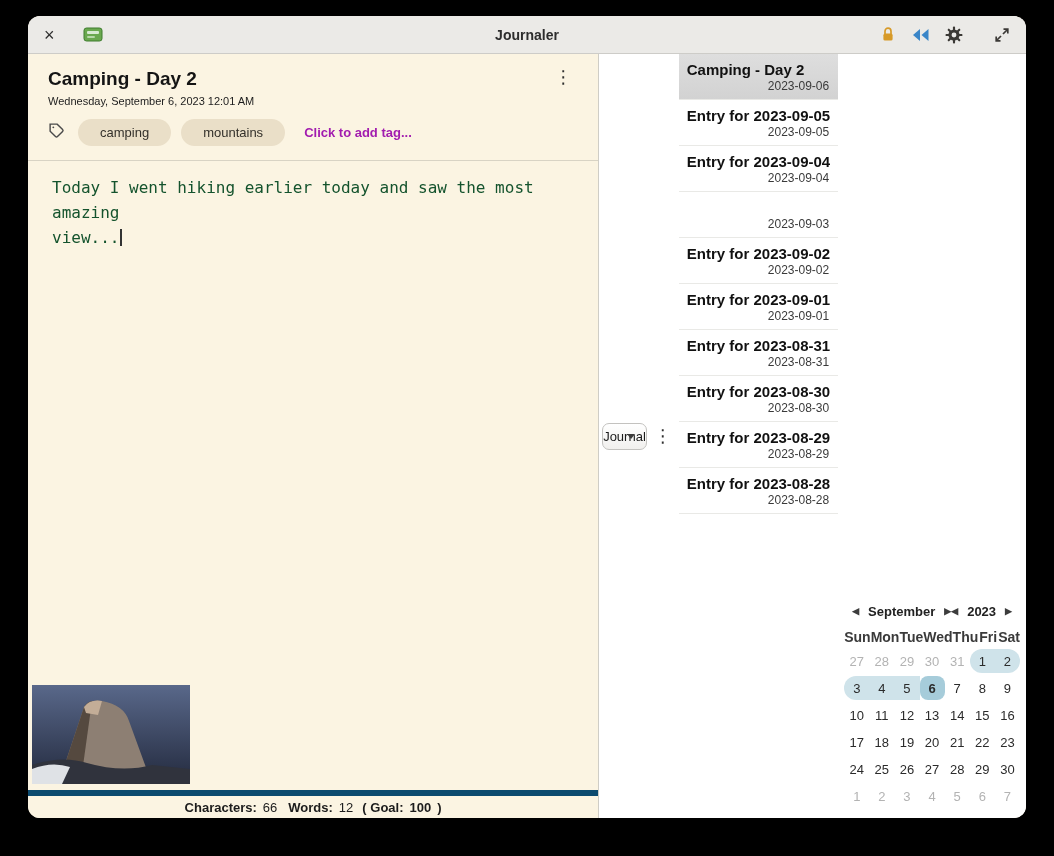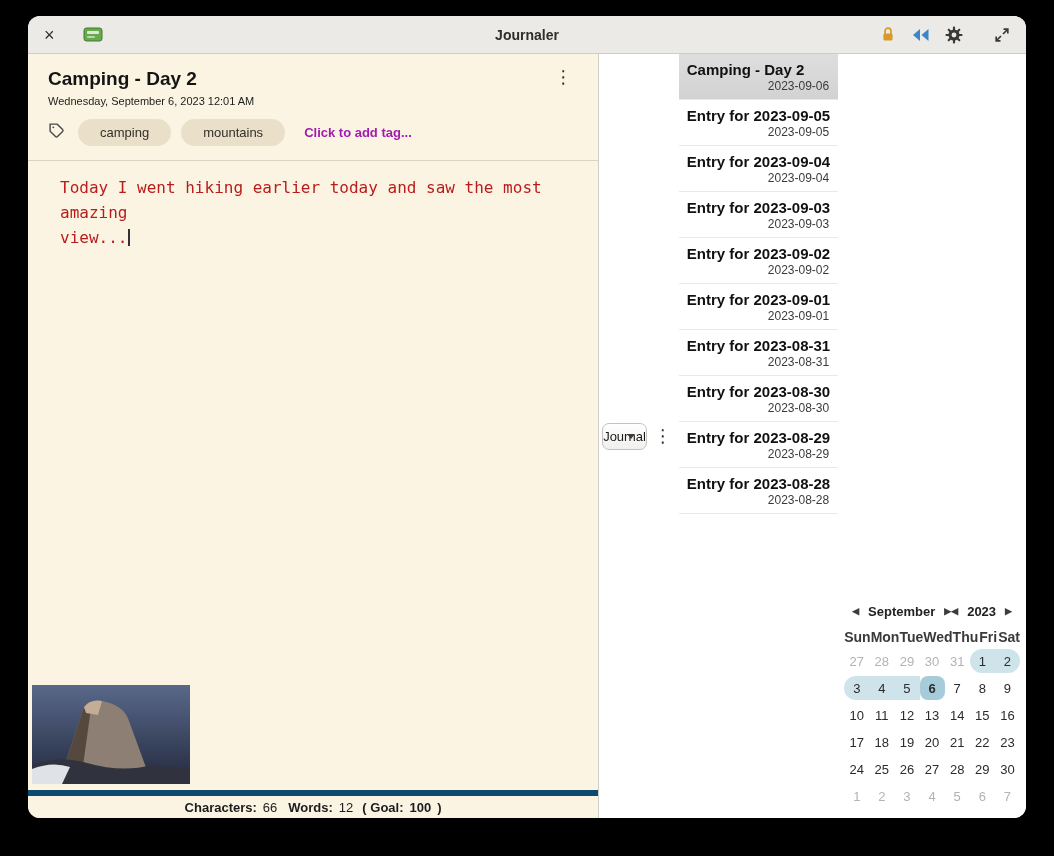--- a/index.html
+++ b/index.html
@@ -32,22 +32,22 @@
   .entry-title-main { font-size: 19px; font-weight: bold; color: #141414; }
   .menu-dots { margin-left: auto; font-size: 18px; color: #2e2e2e; line-height: 1;
                padding: 0 6px; cursor: default; }
   .entry-date-main { font-size: 11px; color: #1d1d1d; margin-top: 5px; }
   .tags-row { display: flex; align-items: center; gap: 11px; margin-top: 12px; padding-bottom: 14px; }
   .tag-svg { flex: 0 0 auto; margin-right: 2px; }
   .tag-pill { background: #eadfc8; border-radius: 15px; padding: 6px 22px;
               font-size: 13px; color: #33302a; }
   .add-tag { font-size: 13px; font-weight: 600; color: #a21caf; margin-left: 8px; }
 
-  .editor-body { flex: 1; padding: 15px 32px; font-family: "DejaVu Sans Mono", monospace;
-                 font-size: 16px; line-height: 1.55; color: #b91c1c; }
+  .editor-body { flex: 1; padding: 15px 24px; font-family: "DejaVu Sans Mono", monospace;
+                 font-size: 16px; line-height: 1.55; color: #14532d; }
   .caret { display: inline-block; width: 2px; height: 17px; background: #333;
            vertical-align: -3px; margin-left: 1px; }
 
   .photo { position: absolute; left: 4px; bottom: 34px; width: 158px; height: 99px; }
 
   .statusbar { flex: 0 0 28px; border-top: 6px solid #0c4a6e; display: flex; align-items: center;
                justify-content: center; font-size: 13px; color: #1c1c1c; }
   .statusbar .lbl { font-weight: bold; }
   .statusbar span { margin: 0 3px; }
 
@@ -217,21 +217,20 @@
           </div>
           <div class="entry-row">
             <div class="entry-title">Entry for 2023-09-05</div>
             <div class="entry-date">2023-09-05</div>
           </div>
           <div class="entry-row">
             <div class="entry-title">Entry for 2023-09-04</div>
             <div class="entry-date">2023-09-04</div>
           </div>
           <div class="entry-row">
-            <div class="entry-title">Entry for 2023-09-03</div>
             <div class="entry-date">2023-09-03</div>
           </div>
           <div class="entry-row">
             <div class="entry-title">Entry for 2023-09-02</div>
             <div class="entry-date">2023-09-02</div>
           </div>
           <div class="entry-row">
             <div class="entry-title">Entry for 2023-09-01</div>
             <div class="entry-date">2023-09-01</div>
           </div>

